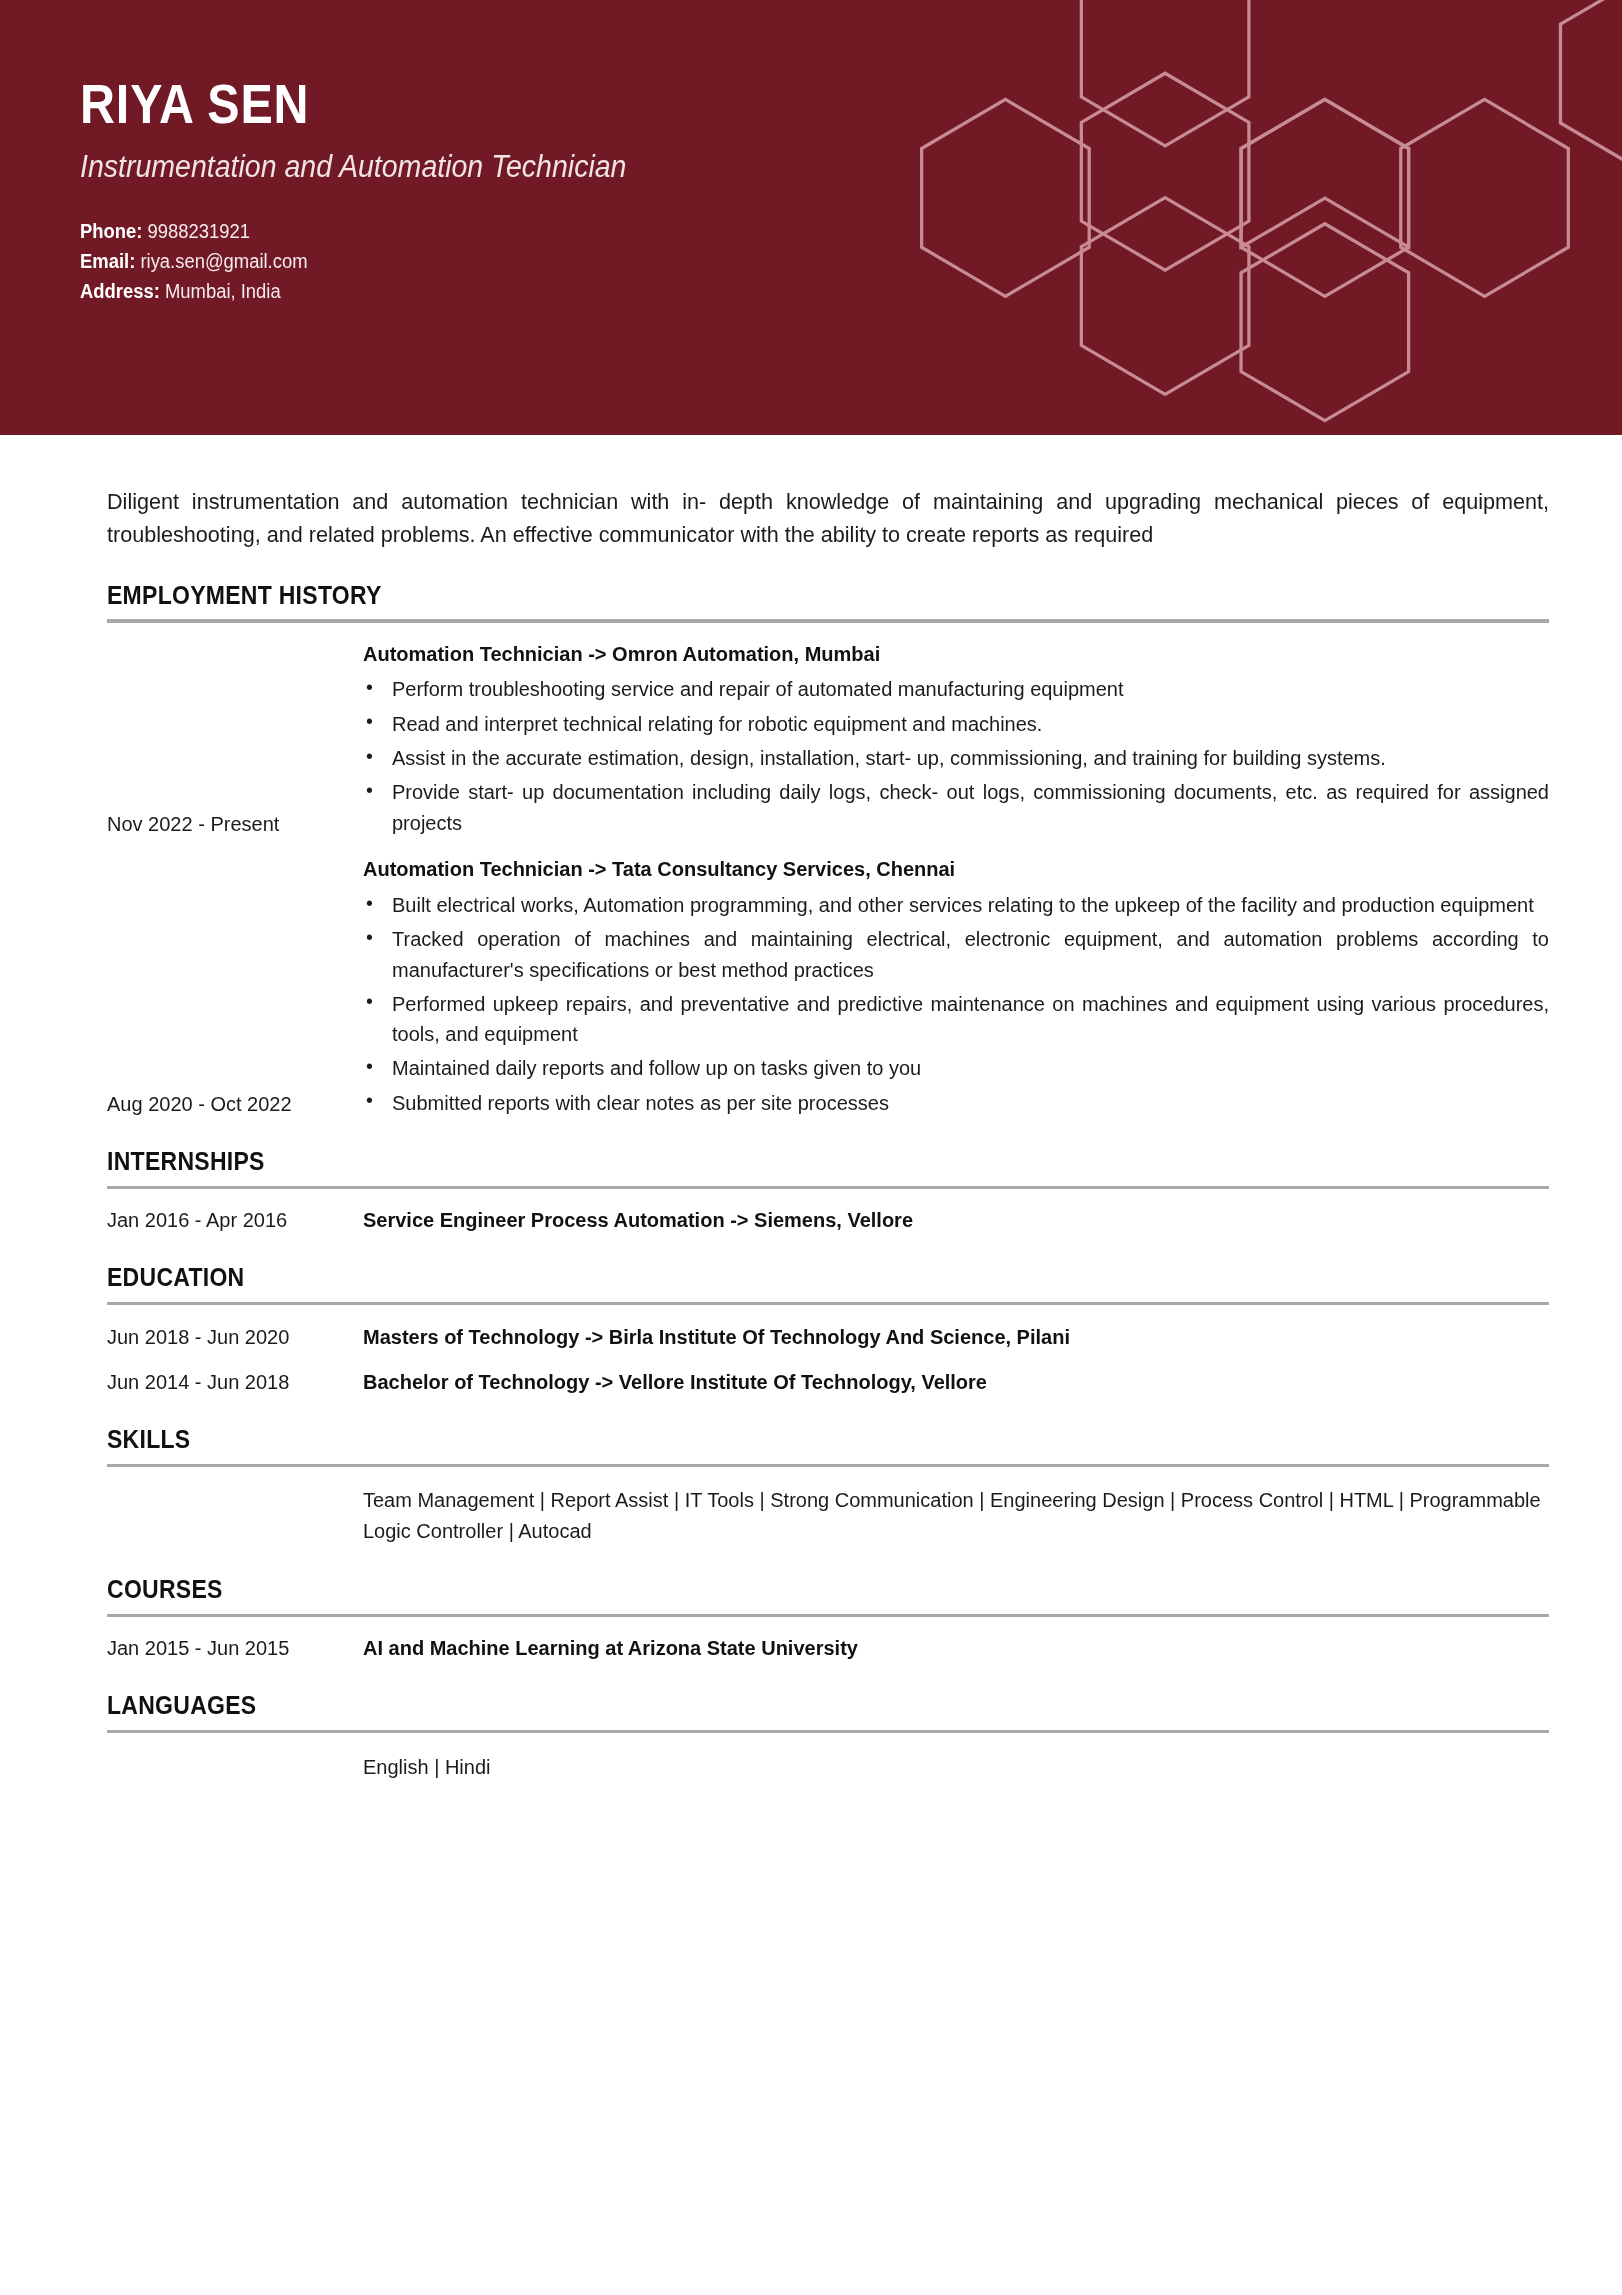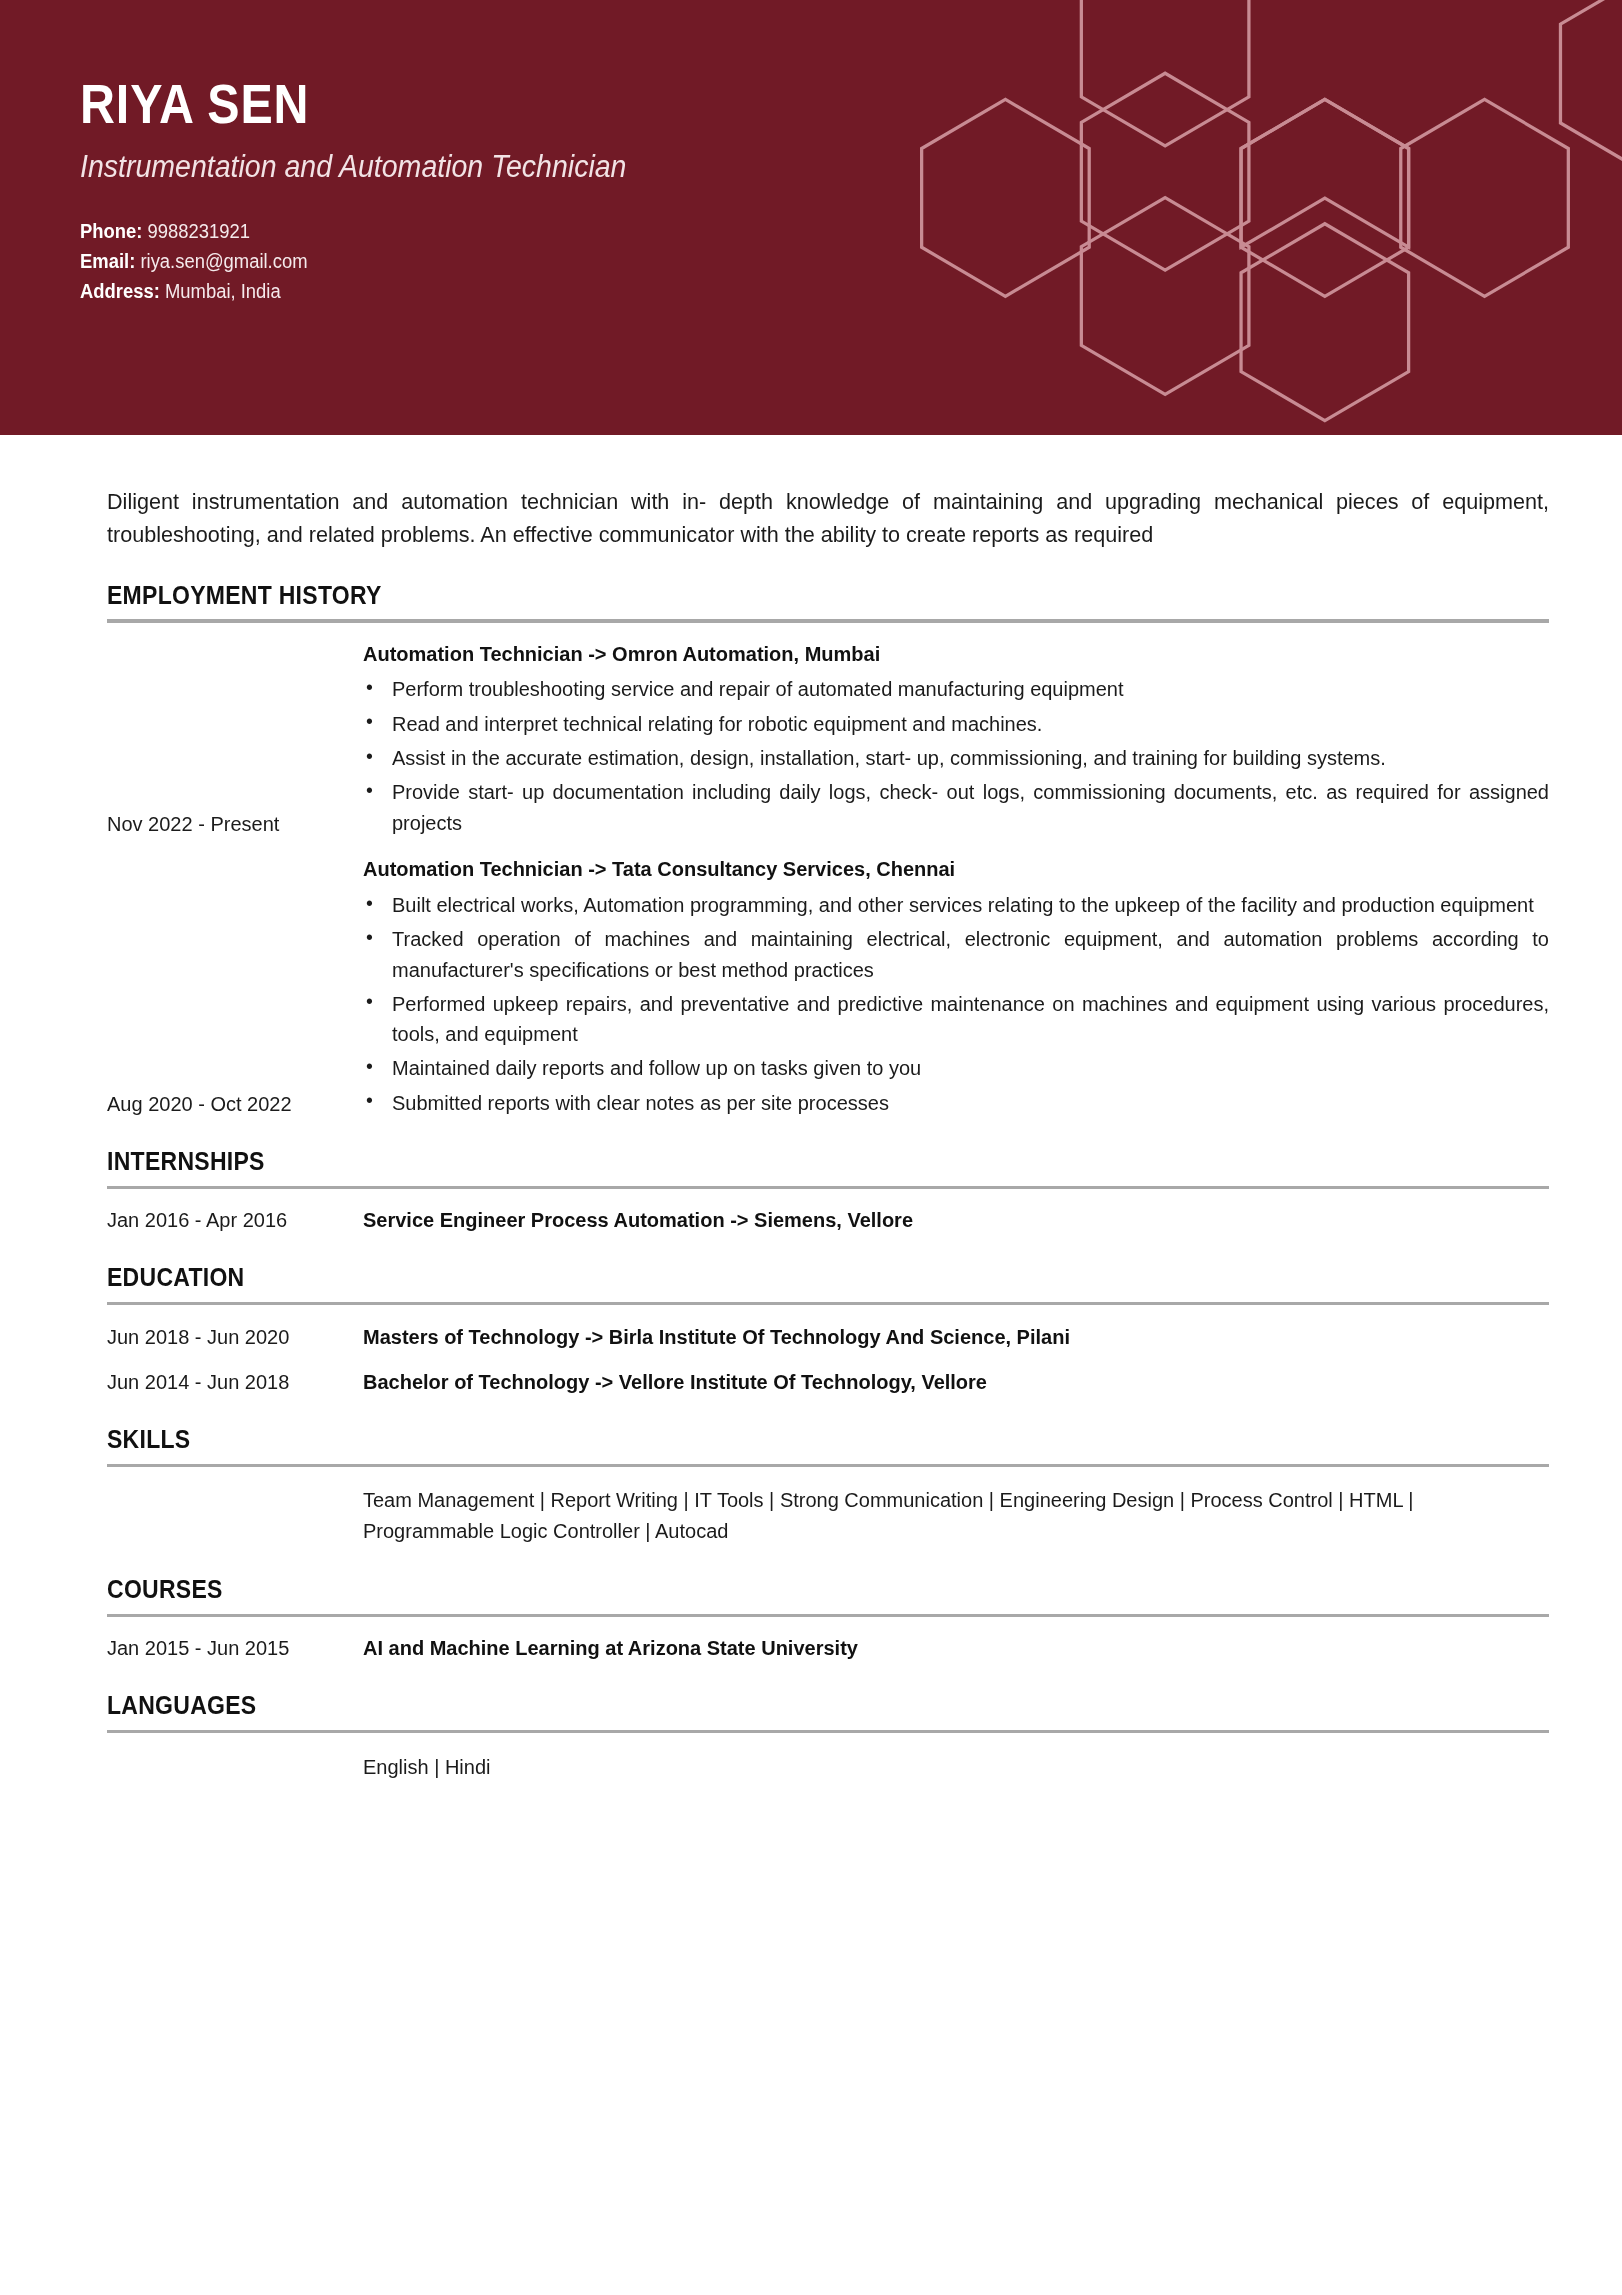--- a/index.html
+++ b/index.html
@@ -261,21 +261,21 @@
       <div class="dates">Jun 2014 - Jun 2018</div>
       <div class="body-col">
         <div class="heading">Bachelor of Technology  -&gt; Vellore Institute Of Technology, Vellore</div>
       </div>
     </div>
   </div>
 
   <div class="section">
     <h2 class="section-title">SKILLS</h2>
     <div class="section-rule"></div>
-    <div class="inline-list">Team Management | Report Writing | IT Tools | Strong Communication | Engineering Design | Process Control | HTML | Programmable Logic Controller | Autocad</div>
+    <div class="inline-list">Team Management | Report Assist | IT Tools | Strong Communication | Engineering Design | Process Control | HTML | Programmable Logic Controller | Autocad</div>
   </div>
 
   <div class="section">
     <h2 class="section-title">COURSES</h2>
     <div class="section-rule"></div>
     <div class="entry">
       <div class="dates">Jan 2015 - Jun 2015</div>
       <div class="body-col">
         <div class="heading">AI and Machine Learning at Arizona State University</div>
       </div>

